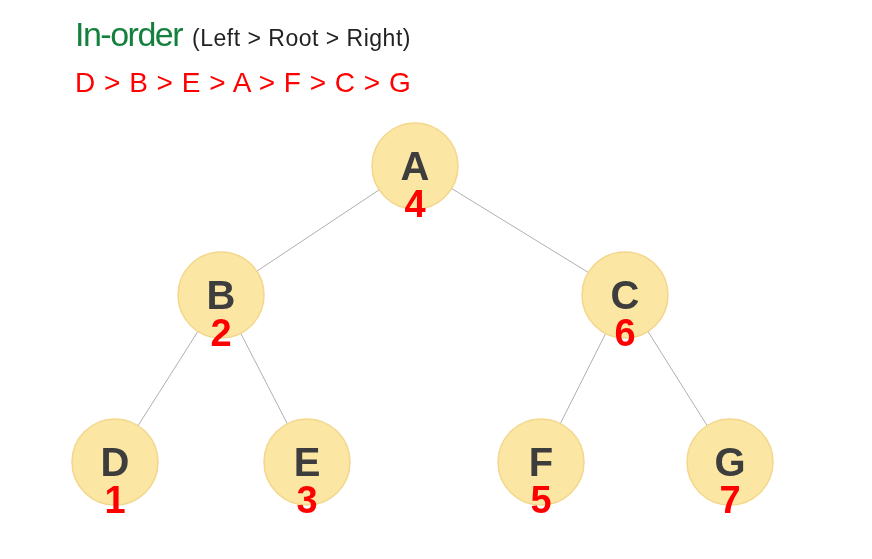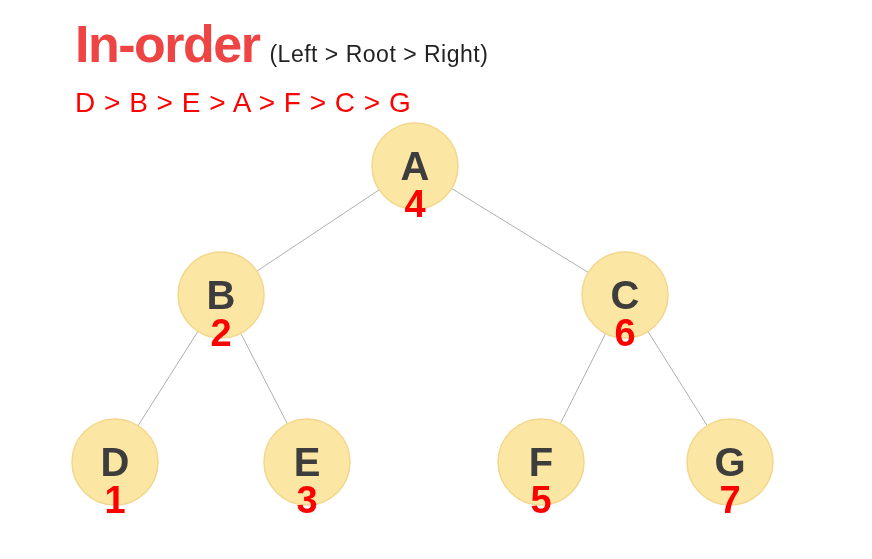--- a/index.html
+++ b/index.html
@@ -17,24 +17,24 @@
     left: 75px;
     top: 16px;
   }
   .title-line {
     display: flex;
     align-items: baseline;
     gap: 10px;
     white-space: nowrap;
   }
   .title-main {
-    font-size: 52px;
-    font-weight: 700;
+    font-size: 34px;
+    font-weight: 400;
     letter-spacing: -1.5px;
-    color: #ef4444;
+    color: #15803d;
     line-height: 1.1;
   }
   .title-sub {
     font-size: 23px;
     font-weight: 400;
     letter-spacing: 0.5px;
     color: #222222;
   }
   .sequence {
     margin-top: 14px;

